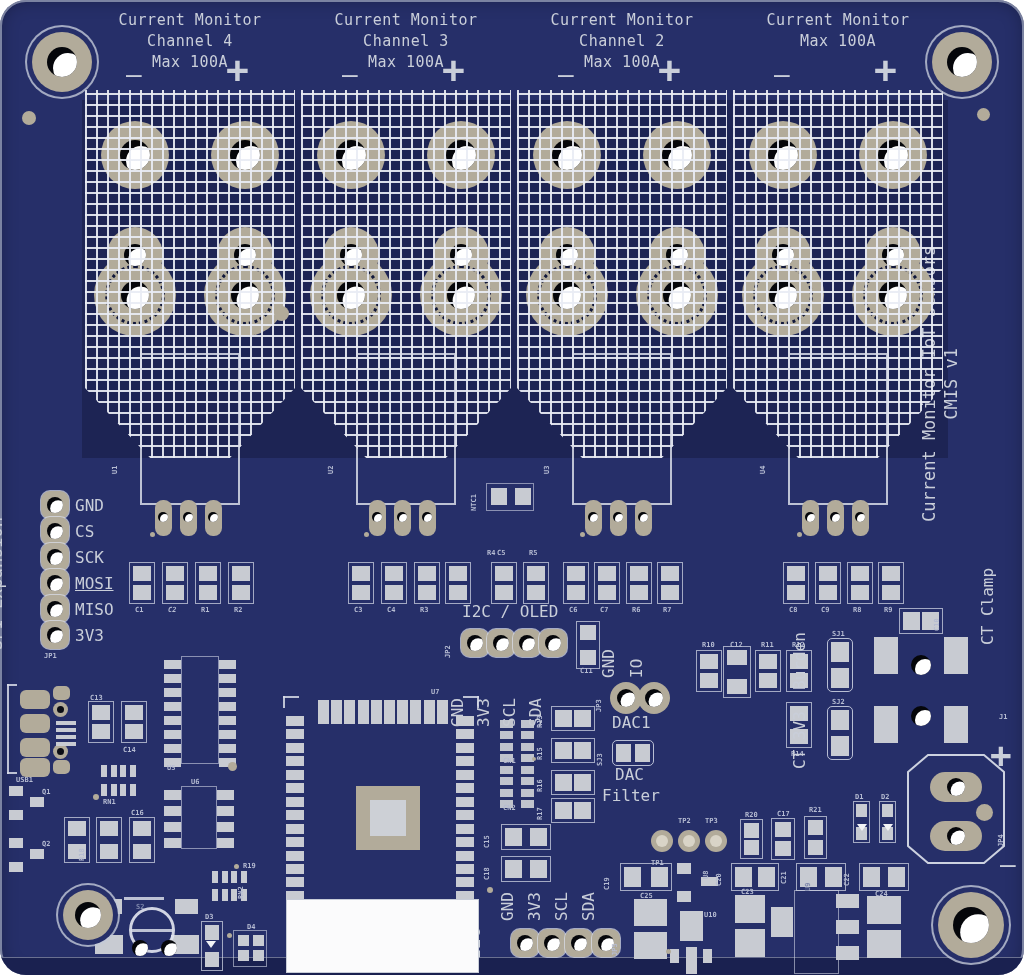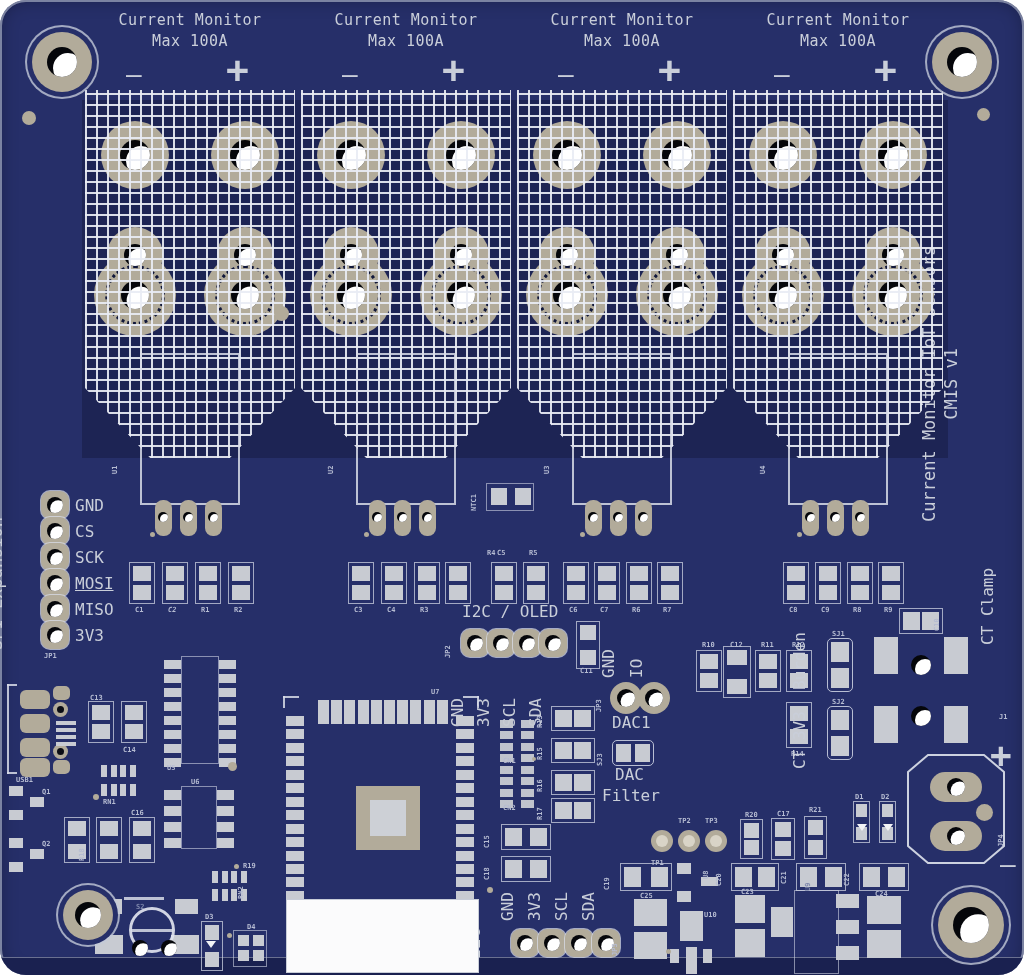--- a/index.html
+++ b/index.html
@@ -113,20 +113,21 @@
       </div>
       <div class="hole" style="left: 146px; top: 191px; width: 28px; height: 28px;">
         <i></i>
       </div>
       <div class="hatch" style=""></div>
     </div>
     <div class="srect" style="left: 140px; top: 353px; width: 100px; height: 152px;"></div>
     <div class="vt ref" style="left: 120px; top: 464px; height: 10px; font-size: 7px; line-height: 10px;">U1</div>
     <div class="ctitle" style="left: 85px; top: 10px; width: 210px;">
       <div>Current Monitor</div>
+      <div>Channel 4</div>
       <div>Max 100A</div>
     </div>
     <div class="lab " style="left: 126px; top: 60px; font-size: 26px; line-height: 28px;">—</div>
     <div class="lab cpos" style="left: 226px; top: 50px; font-size: 38px; line-height: 40px;">+</div>
     <div class="chan" style="left: 301px; top: 90px;">
       <div class="cpad" style="left: 16px; top: 31px; width: 68px; height: 68px;"></div>
       <div class="cpad" style="left: 22px; top: 137px; width: 56px; height: 56px;"></div>
       <div class="cpad" style="left: 9px; top: 164px; width: 82px; height: 82px;"></div>
       <div class="dotring" style="left: 20px; top: 175px; width: 60px; height: 60px;"></div>
       <div class="hole" style="left: 35px; top: 50px; width: 30px; height: 30px;">
@@ -150,20 +151,21 @@
       </div>
       <div class="hole" style="left: 146px; top: 191px; width: 28px; height: 28px;">
         <i></i>
       </div>
       <div class="hatch" style=""></div>
     </div>
     <div class="srect" style="left: 356px; top: 353px; width: 100px; height: 152px;"></div>
     <div class="vt ref" style="left: 336px; top: 464px; height: 10px; font-size: 7px; line-height: 10px;">U2</div>
     <div class="ctitle" style="left: 301px; top: 10px; width: 210px;">
       <div>Current Monitor</div>
+      <div>Channel 3</div>
       <div>Max 100A</div>
     </div>
     <div class="lab " style="left: 342px; top: 60px; font-size: 26px; line-height: 28px;">—</div>
     <div class="lab cpos" style="left: 442px; top: 50px; font-size: 38px; line-height: 40px;">+</div>
     <div class="chan" style="left: 517px; top: 90px;">
       <div class="cpad" style="left: 16px; top: 31px; width: 68px; height: 68px;"></div>
       <div class="cpad" style="left: 22px; top: 137px; width: 56px; height: 56px;"></div>
       <div class="cpad" style="left: 9px; top: 164px; width: 82px; height: 82px;"></div>
       <div class="dotring" style="left: 20px; top: 175px; width: 60px; height: 60px;"></div>
       <div class="hole" style="left: 35px; top: 50px; width: 30px; height: 30px;">
@@ -187,20 +189,21 @@
       </div>
       <div class="hole" style="left: 146px; top: 191px; width: 28px; height: 28px;">
         <i></i>
       </div>
       <div class="hatch" style=""></div>
     </div>
     <div class="srect" style="left: 572px; top: 353px; width: 100px; height: 152px;"></div>
     <div class="vt ref" style="left: 552px; top: 464px; height: 10px; font-size: 7px; line-height: 10px;">U3</div>
     <div class="ctitle" style="left: 517px; top: 10px; width: 210px;">
       <div>Current Monitor</div>
+      <div>Channel 2</div>
       <div>Max 100A</div>
     </div>
     <div class="lab " style="left: 558px; top: 60px; font-size: 26px; line-height: 28px;">—</div>
     <div class="lab cpos" style="left: 658px; top: 50px; font-size: 38px; line-height: 40px;">+</div>
     <div class="chan" style="left: 733px; top: 90px;">
       <div class="cpad" style="left: 16px; top: 31px; width: 68px; height: 68px;"></div>
       <div class="cpad" style="left: 22px; top: 137px; width: 56px; height: 56px;"></div>
       <div class="cpad" style="left: 9px; top: 164px; width: 82px; height: 82px;"></div>
       <div class="dotring" style="left: 20px; top: 175px; width: 60px; height: 60px;"></div>
       <div class="hole" style="left: 35px; top: 50px; width: 30px; height: 30px;">

